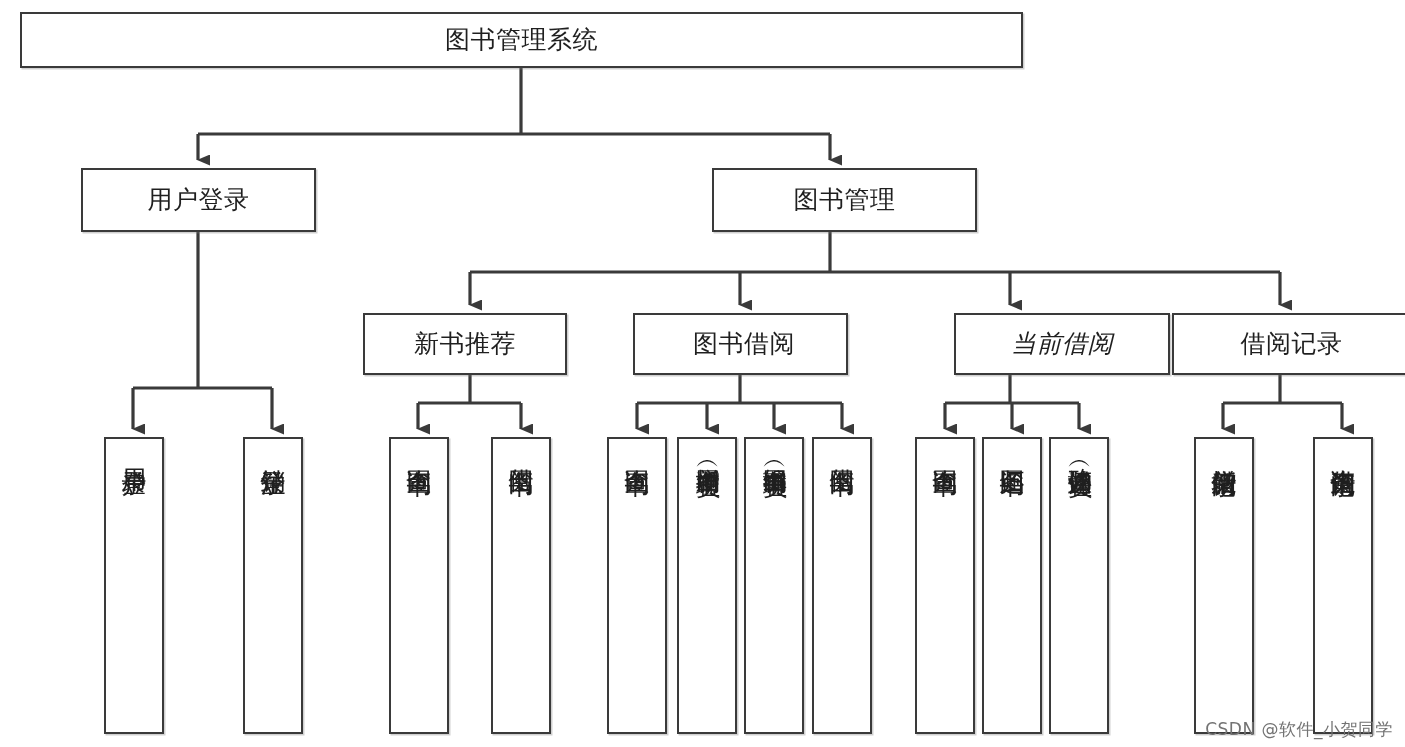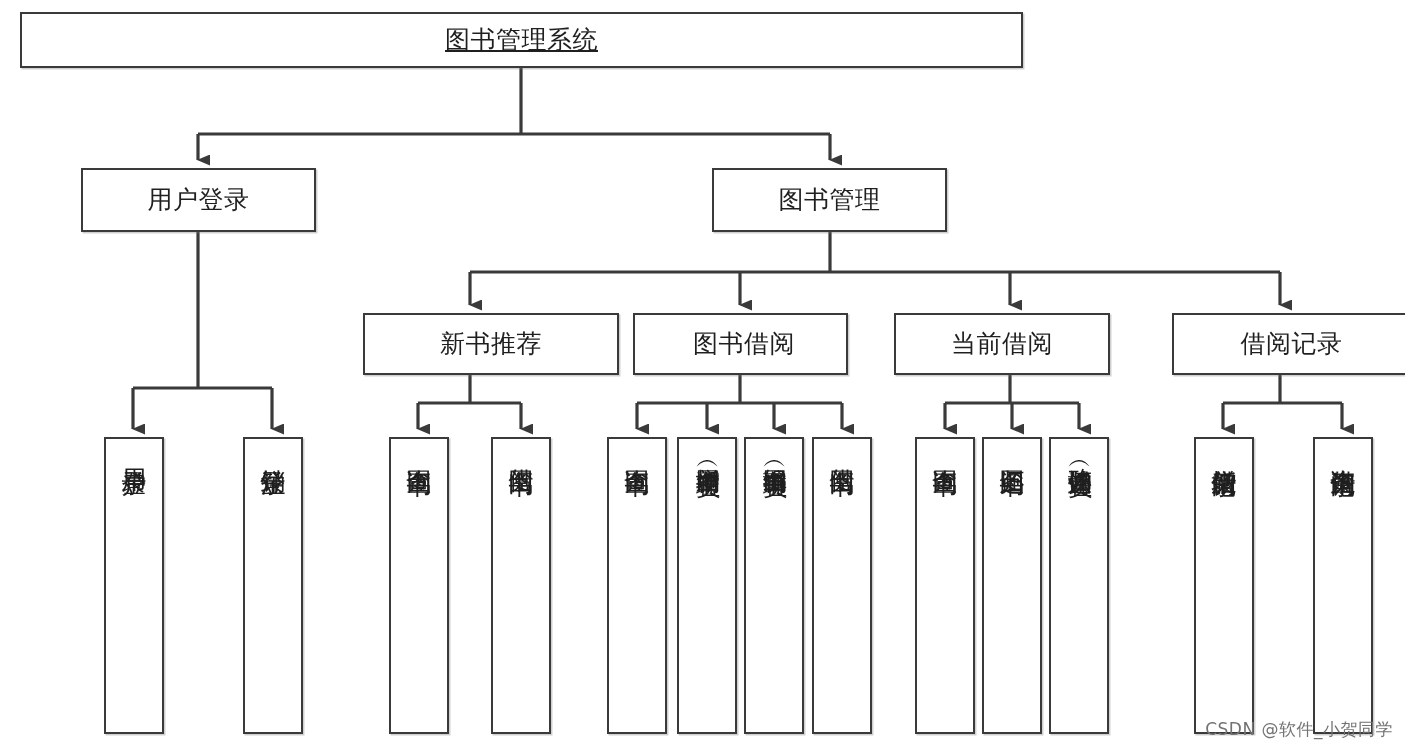--- a/index.html
+++ b/index.html
@@ -123,38 +123,38 @@
       <path d="M1012,403 L1012,429" marker-end="url(#arw)"></path>
       <path d="M1079,403 L1079,429" marker-end="url(#arw)"></path>
 
       <path d="M1280,375 L1280,403"></path>
       <path d="M1223,403 L1342,403"></path>
       <path d="M1223,403 L1223,429" marker-end="url(#arw)"></path>
       <path d="M1342,403 L1342,429" marker-end="url(#arw)"></path>
     </g>
   </svg>
 
-  <div class="node horiz root" style="left:20px; top:12px; width:1003px; height:56px;text-decoration:underline;">
+  <div class="node horiz root" style="left:20px; top:12px; width:1003px; height:56px;">
     <span class="label">图书管理系统</span>
   </div>
 
   <div class="node horiz" style="left:81px; top:168px; width:235px; height:64px;">
     <span class="label">用户登录</span>
   </div>
-  <div class="node horiz" style="left:712px; top:168px; width:235px; height:64px;">
+  <div class="node horiz" style="left:712px; top:168px; width:265px; height:64px;">
     <span class="label">图书管理</span>
   </div>
 
-  <div class="node horiz" style="left:363px; top:313px; width:256px; height:62px;">
+  <div class="node horiz" style="left:363px; top:313px; width:204px; height:62px;">
     <span class="label">新书推荐</span>
   </div>
   <div class="node horiz" style="left:633px; top:313px; width:215px; height:62px;padding-left:7px;">
     <span class="label">图书借阅</span>
   </div>
-  <div class="node horiz" style="left:894px; top:313px; width:216px; height:62px;">
+  <div class="node horiz" style="left:954px; top:313px; width:216px; height:62px;font-style:italic;">
     <span class="label">当前借阅</span>
   </div>
   <div class="node horiz" style="left:1172px; top:313px; width:239px; height:62px;">
     <span class="label">借阅记录</span>
   </div>
 
   <div class="node vert" style="left:104px; top:437px; width:60px; height:297px;">
     <span class="label">用户登录</span>
   </div>
   <div class="node vert" style="left:243px; top:437px; width:60px; height:297px;">

